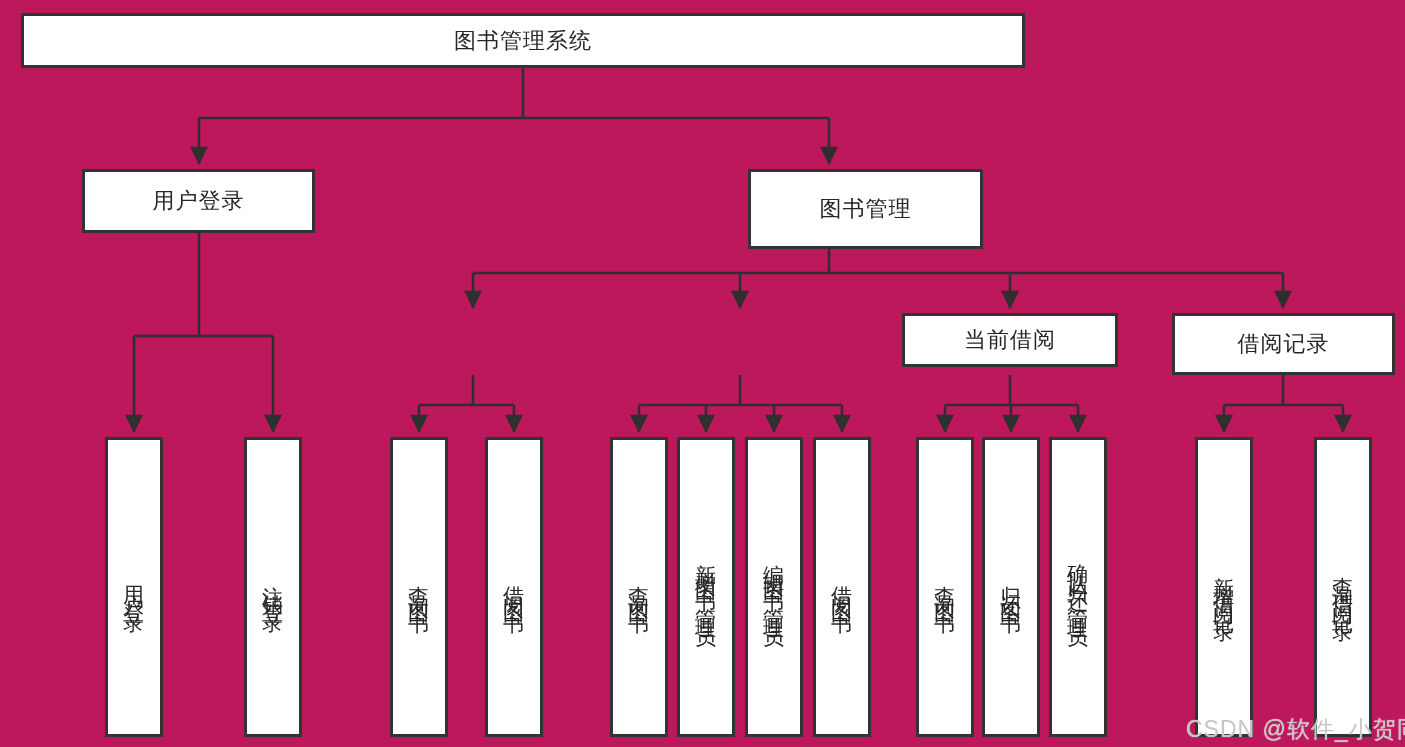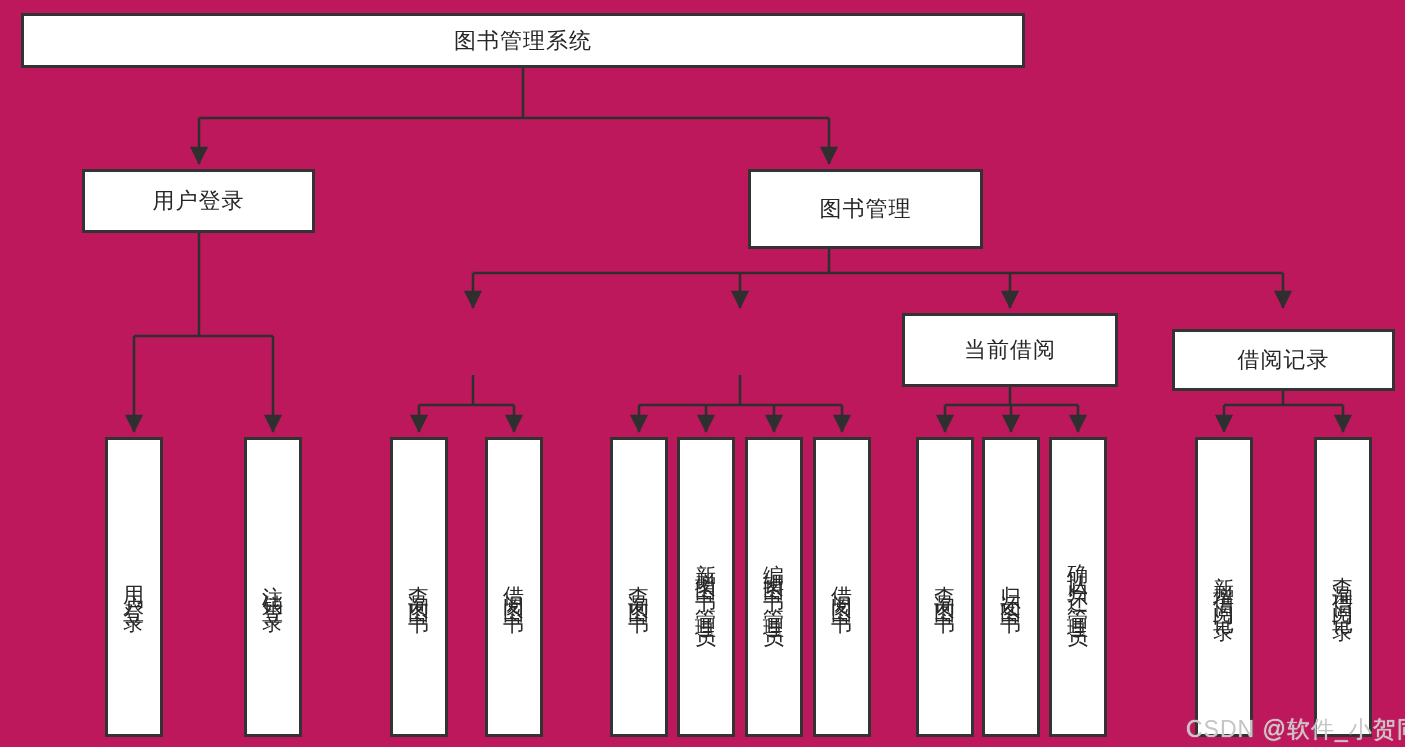--- a/index.html
+++ b/index.html
@@ -107,24 +107,24 @@
     <span>图书管理系统</span>
   </div>
 
   <div class="node" style="left:82px; top:169px; width:233px; height:64px;">
     <span>用户登录</span>
   </div>
   <div class="node" style="left:748px; top:169px; width:235px; height:80px;">
     <span>图书管理</span>
   </div>
 
-  <div class="node" style="left:902px; top:313px; width:216px; height:74px;">
+  <div class="node" style="left:902px; top:313px; width:216px; height:54px;">
     <span>当前借阅</span>
   </div>
-  <div class="node" style="left:1172px; top:313px; width:223px; height:62px;margin-top:16px;">
+  <div class="node" style="left:1172px; top:313px; width:223px; height:62px;">
     <span>借阅记录</span>
   </div>
 
   <div class="leaf" style="left:105px;">
     <span class="vtext">用户登录</span>
   </div>
   <div class="leaf" style="left:244px;">
     <span class="vtext">注销登录</span>
   </div>
 

